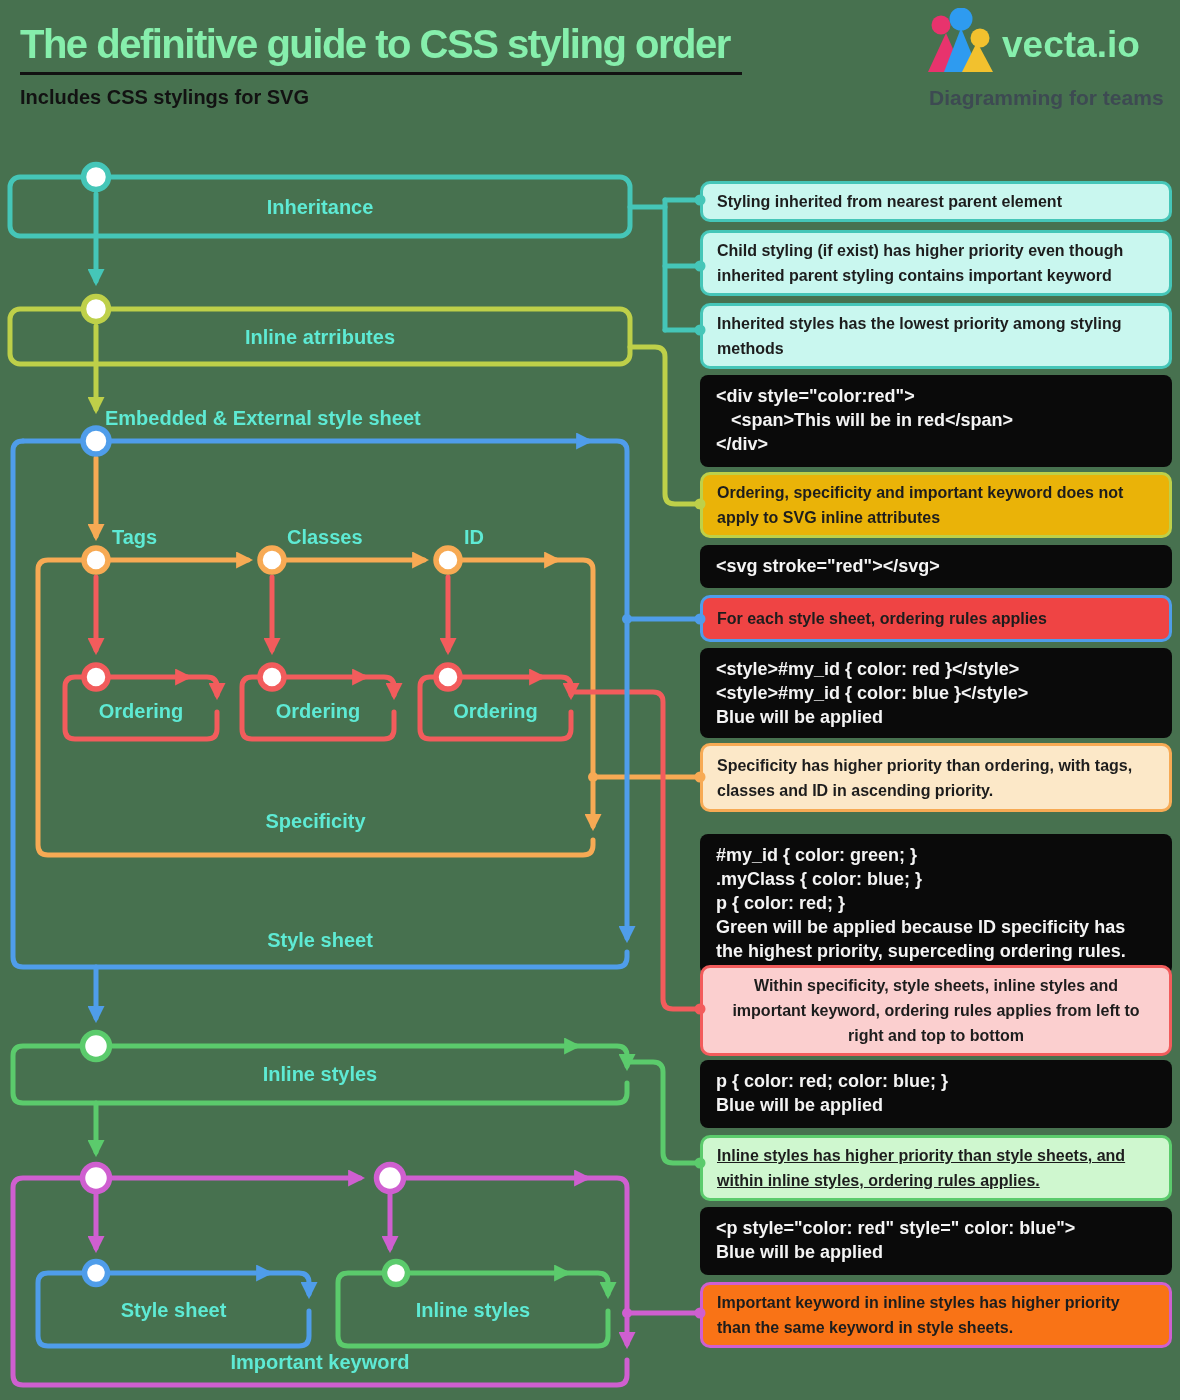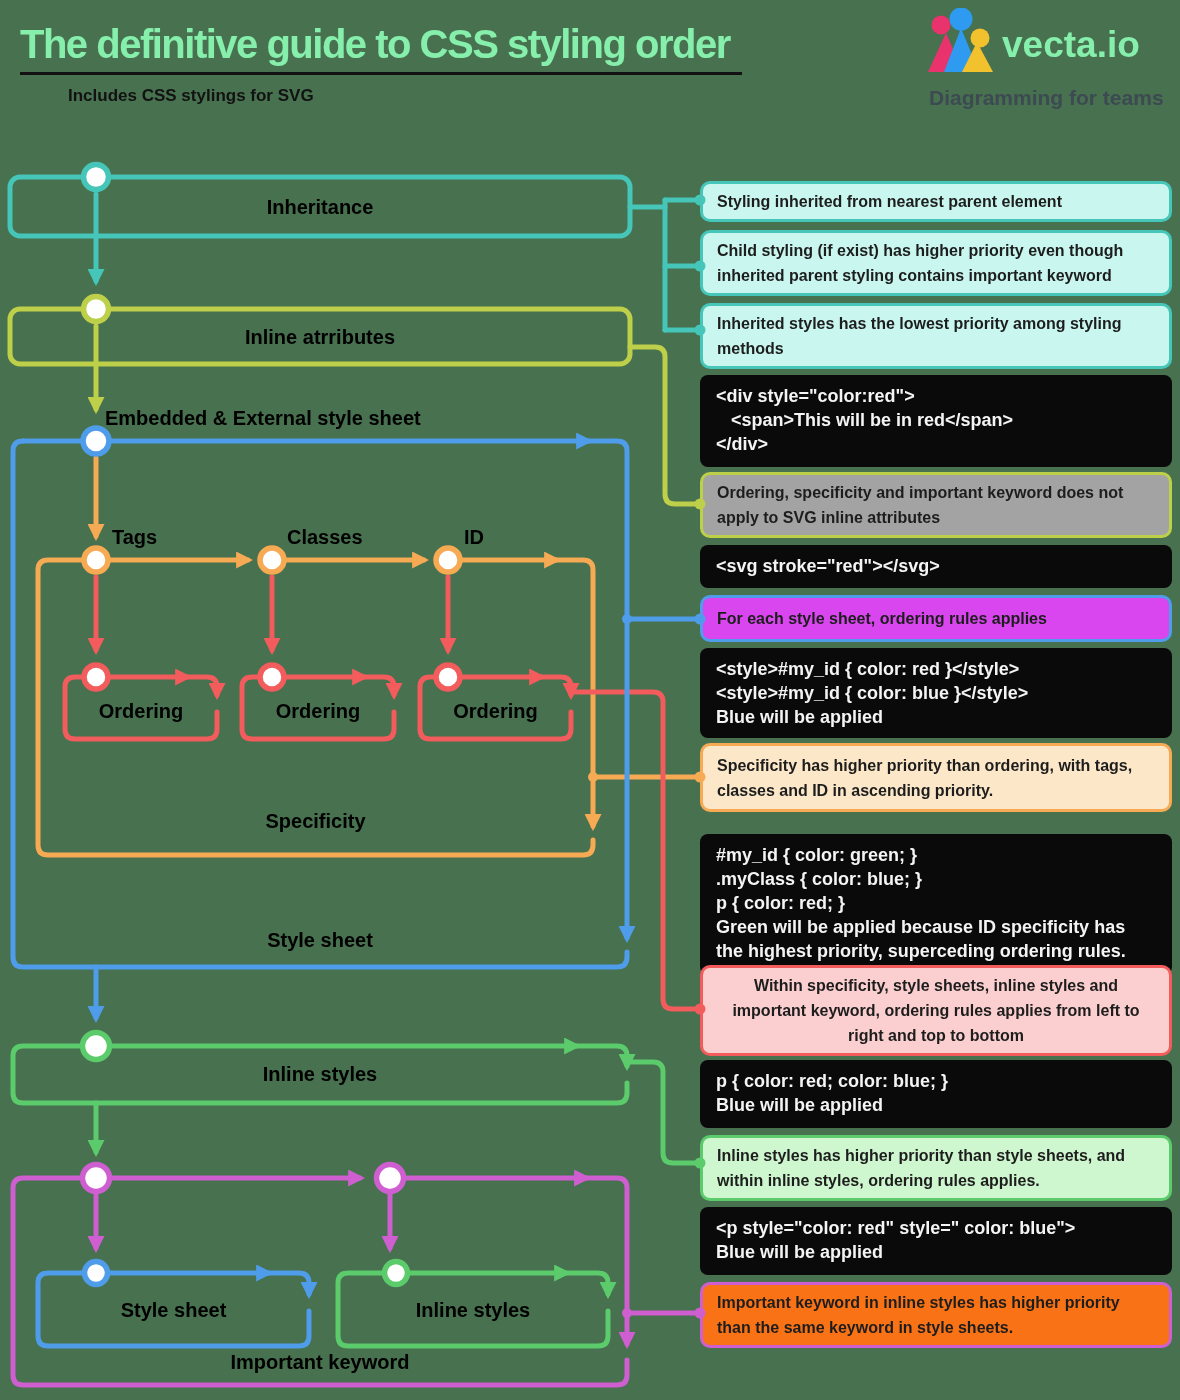--- a/index.html
+++ b/index.html
@@ -14,45 +14,45 @@
   
   .title{
     left:20px;top:22px;width:760px;
     font-size:40px;font-weight:bold;color:#86efac;
     letter-spacing:-1.5px;white-space:nowrap;
   }
   .title-rule{
     left:20px;top:72px;width:722px;height:3px;background:#121212;
   }
   .subtitle{
-    left:20px;top:86px;font-size:17px;font-weight:bold;color:#121212;margin-left:48px;
+    left:20px;top:86px;font-size:20px;font-weight:bold;color:#121212;
   }
   .brand-name{
     left:1002px;top:24px;font-size:37px;font-weight:bold;color:#86efac;
   }
   .brand-tagline{
     left:929px;top:86px;font-size:21px;font-weight:bold;color:#3D4A52;
   }
   
   .fc-label{
-    font-size:20px;font-weight:bold;color:#000000;line-height:22px;
+    font-size:20px;font-weight:bold;color:#5eead4;line-height:22px;
   }
   .center{text-align:center;}
   
   .note{
     left:700px;width:472px;
     box-sizing:border-box;
     border:3px solid #000;border-radius:10px;
     padding:5px 14px;
     font-size:16px;font-weight:600;line-height:25px;color:#1d1d1d;
     display:flex;align-items:center;
   }
   .note.teal  {background:#C9F7EF;border-color:#45C6B8;}
-  .note.ygreen{background:#a3a3a3;border-color:#BED049;}
-  .note.blue  {background:#d946ef;border-color:#4F9DEA;}
+  .note.ygreen{background:#eab308;border-color:#BED049;}
+  .note.blue  {background:#ef4444;border-color:#4F9DEA;}
   .note.orange{background:#FCE8C8;border-color:#F7AA54;}
   .note.red   {background:#FBCFCF;border-color:#F25C5C;}
   .note.green {background:#CFF7CF;border-color:#5BCB6C;}
   .note.purple{background:#f97316;border-color:#CF5FD0;}
   .code{
     left:700px;width:472px;
     box-sizing:border-box;
     background:#0A0A0A;border-radius:8px;
     padding:9px 16px;
     font-size:18px;font-weight:bold;line-height:24px;color:#F4F4F4;
@@ -94,21 +94,21 @@
 &lt;style&gt;#my_id { color: blue }&lt;/style&gt;
 Blue will be applied</div>
 <div class="abs note orange" style="top:743px;min-height:69px;">Specificity has higher priority than ordering, with tags, classes and ID in ascending priority.</div>
 <div class="abs code" style="top:817px;min-height:141px;margin-top:17px;">#my_id { color: green; }
 .myClass { color: blue; }
 p { color: red; }
 Green will be applied because ID specificity has the highest priority, superceding ordering rules.</div>
 <div class="abs note red" style="top:965px;min-height:90px;text-align:center;">Within specificity, style sheets, inline styles and important keyword, ordering rules applies from left to right and top to bottom</div>
 <div class="abs code" style="top:1060px;min-height:68px;">p { color: red; color: blue; }
 Blue will be applied</div>
-<div class="abs note green" style="top:1135px;min-height:65px;">Inline styles has higher priority than style sheets, and within inline styles, ordering rules applies.</div>
+<div class="abs note green" style="top:1135px;min-height:65px;text-decoration:underline;">Inline styles has higher priority than style sheets, and within inline styles, ordering rules applies.</div>
 <div class="abs code" style="top:1207px;min-height:68px;">&lt;p style="color: red" style=" color: blue"&gt;
 Blue will be applied</div>
 <div class="abs note purple" style="top:1282px;min-height:66px;">Important keyword in inline styles has higher priority than the same keyword in style sheets.</div>
 
 <div class="abs fc-label center" style="left:10px;top:196px;width:620px;">Inheritance</div>
 <div class="abs fc-label center" style="left:10px;top:326px;width:620px;">Inline atrributes</div>
 <div class="abs fc-label" style="left:105px;top:407px;width:340px;">Embedded &amp; External style sheet</div>
 <div class="abs fc-label" style="left:112px;top:526px;width:100px;">Tags</div>
 <div class="abs fc-label" style="left:287px;top:526px;width:120px;">Classes</div>
 <div class="abs fc-label" style="left:464px;top:526px;width:80px;">ID</div>

